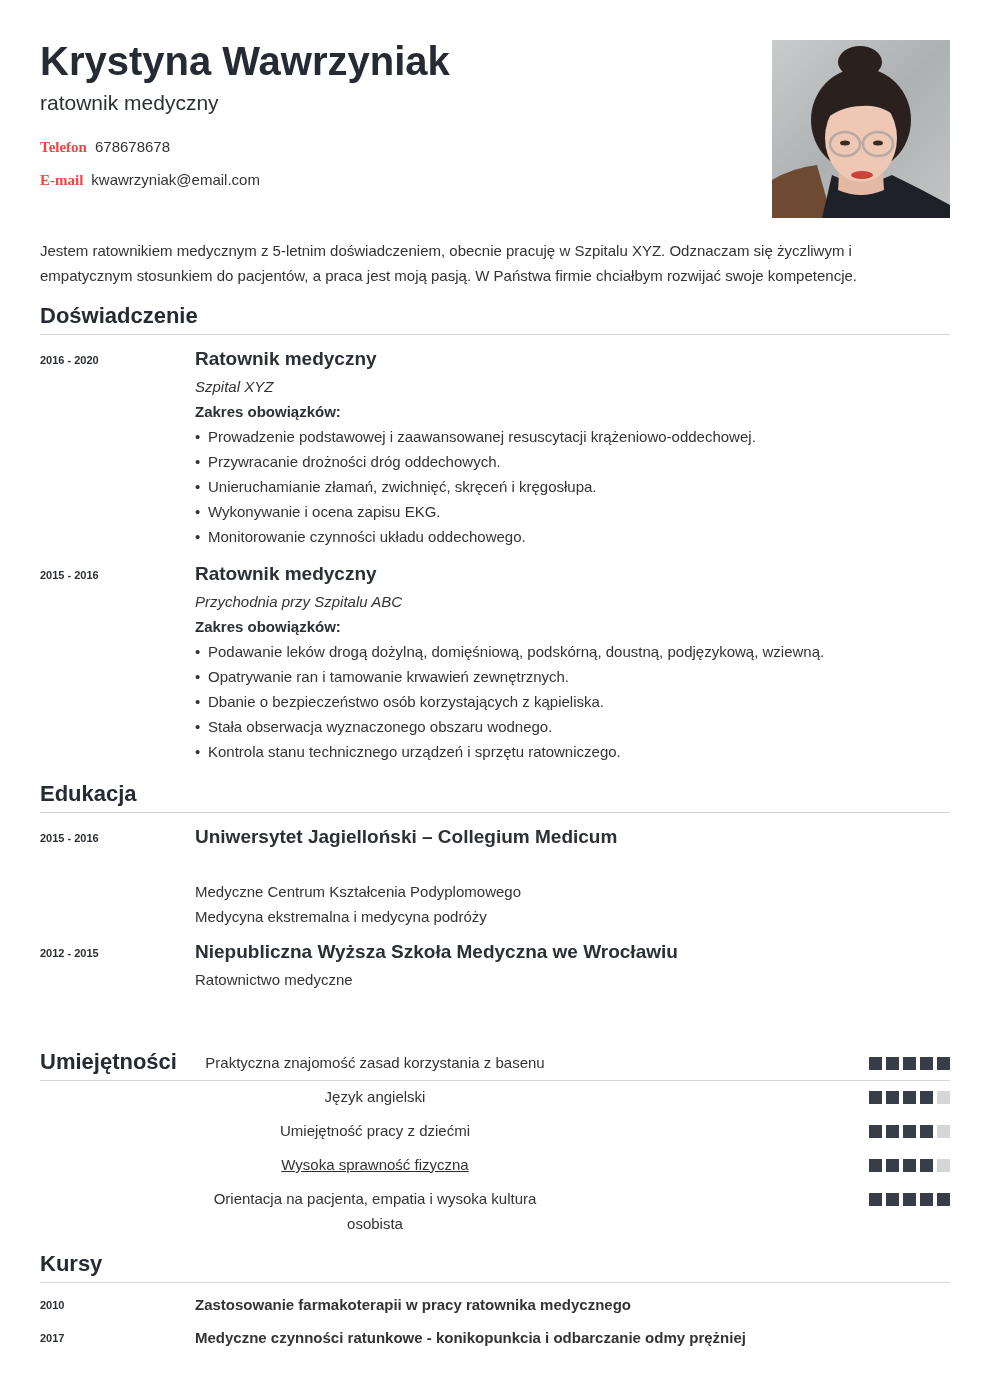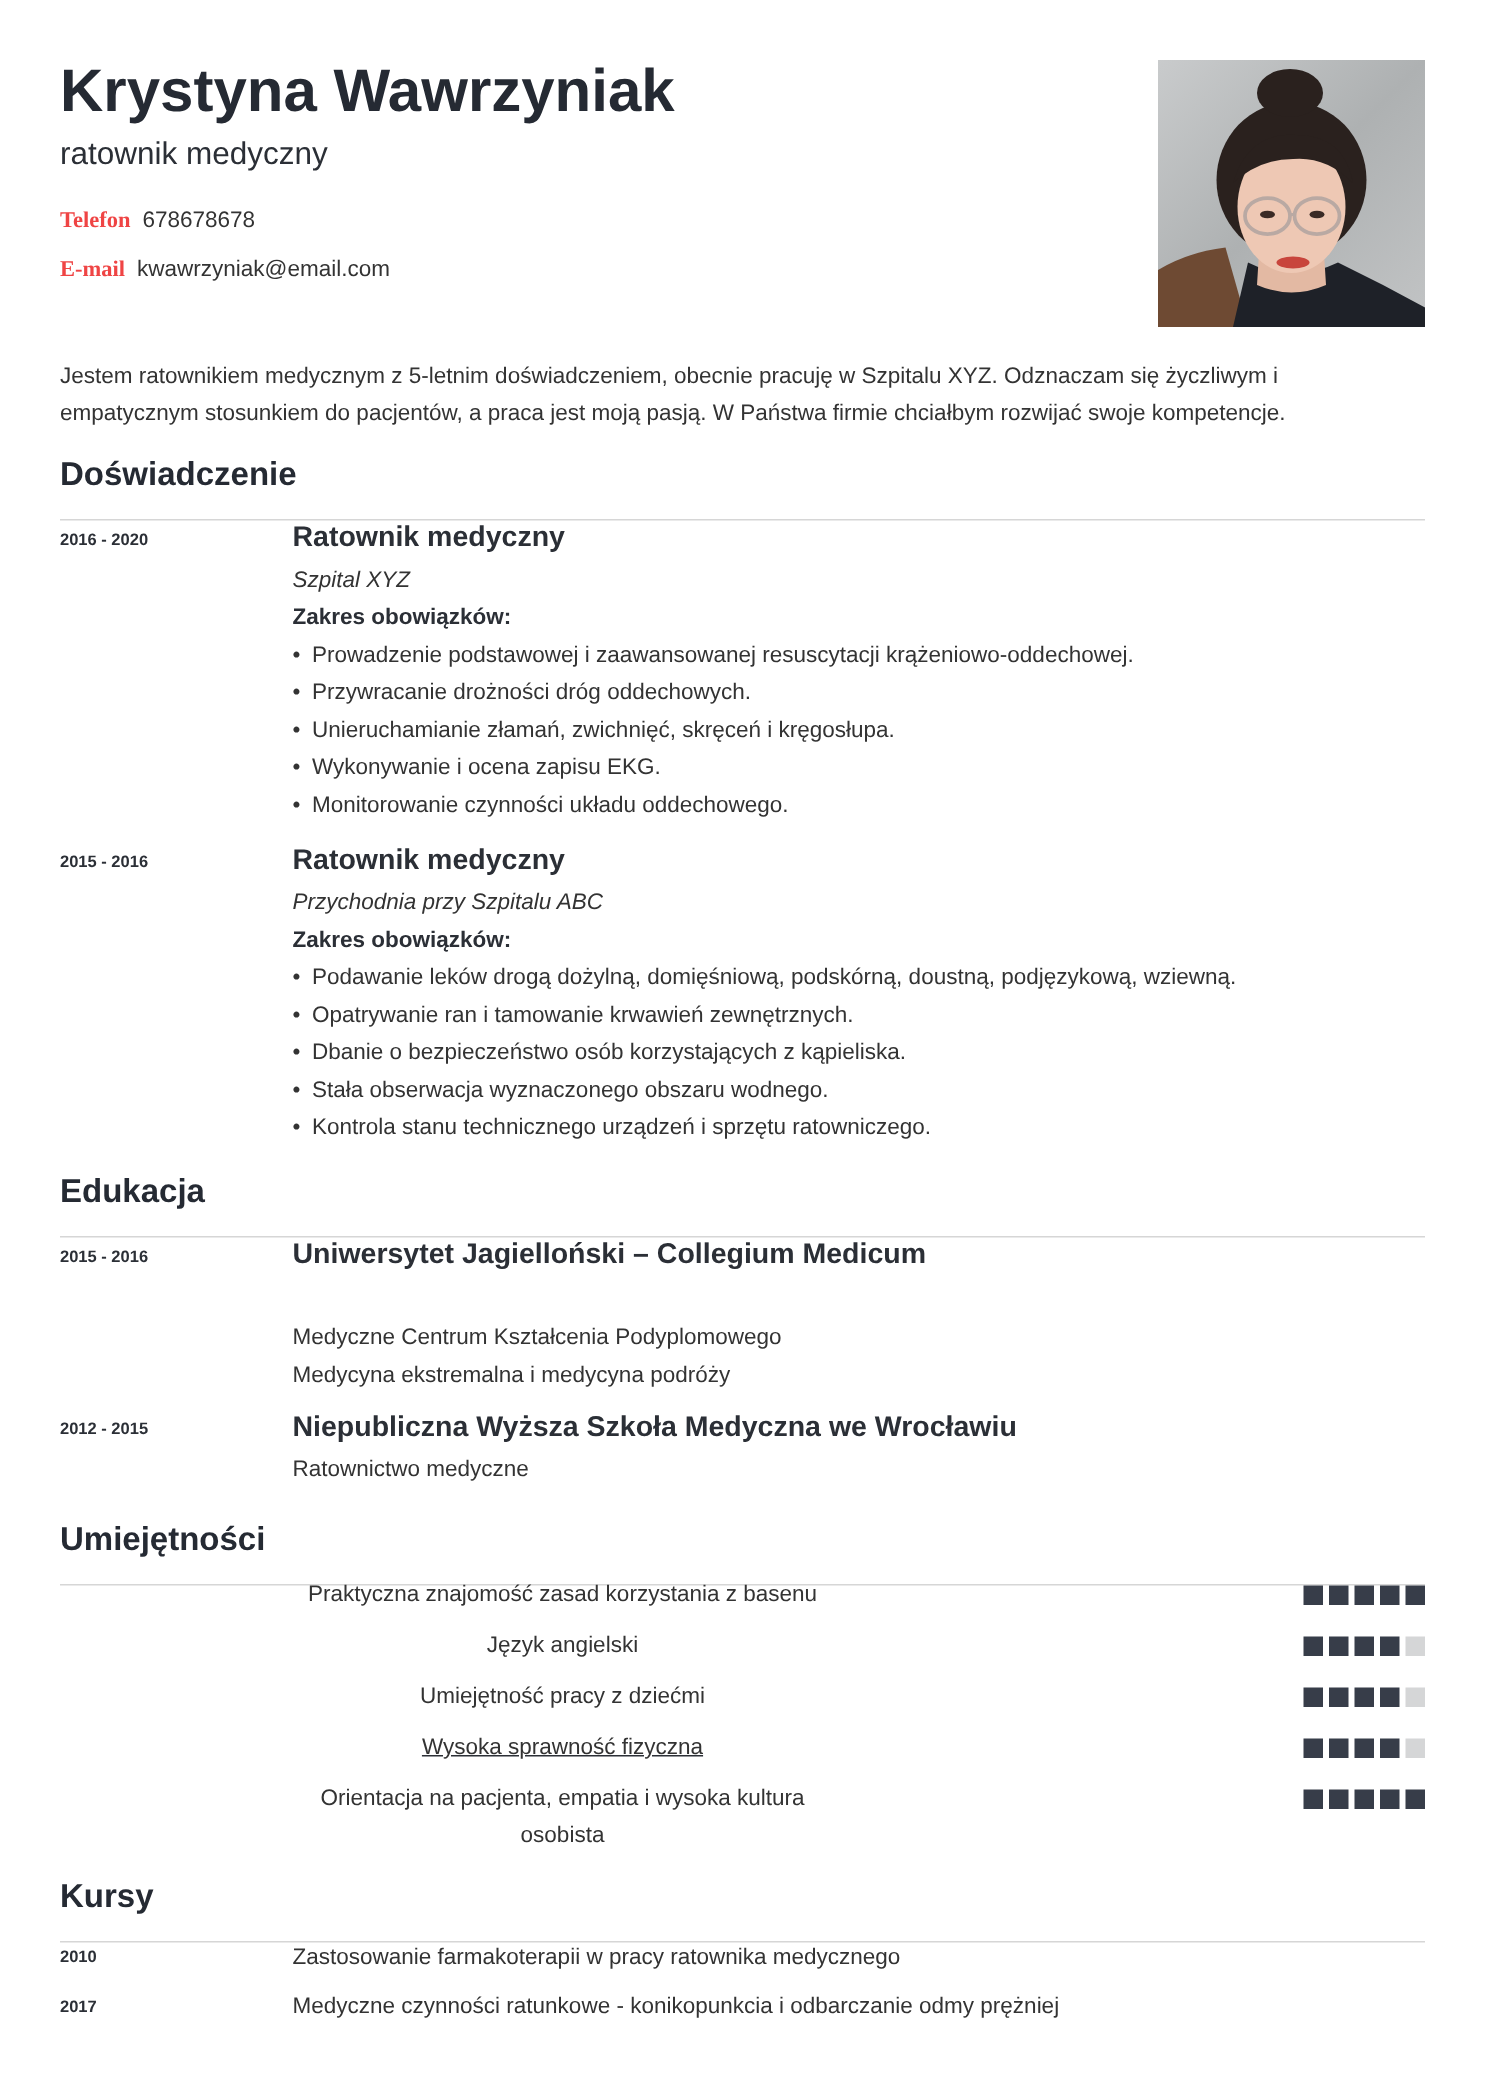--- a/index.html
+++ b/index.html
@@ -34,21 +34,21 @@
 
     .summary {
       position: absolute; left: 0; top: 238px; width: 880px;
       font-size: 15px; line-height: 25px; color: #333;
     }
 
     
     .section-title {
       position: absolute; left: 0; width: 910px;
       font-size: 22px; font-weight: bold; color: #252a33;
-      line-height: 28px; padding-bottom: 16px;
+      line-height: 28px; padding-bottom: 4px;
       border-bottom: 1px solid #d6d6d6;
     }
     .row { position: absolute; left: 0; width: 910px; }
     .date {
       position: absolute; left: 0; top: 0;
       font-size: 11px; font-weight: bold; color: #2b2f36; line-height: 18px;
     }
     .col { position: absolute; left: 155px; top: 0; width: 755px; }
     .job-title { font-size: 19px; font-weight: bold; color: #2b2f36; line-height: 22px; }
     .company { font-size: 15px; font-style: italic; color: #333; line-height: 25px; margin-top: 4px; }
@@ -57,21 +57,21 @@
     ul.duties li { font-size: 15px; line-height: 25px; color: #333; position: relative; padding-left: 13px; }
     ul.duties li .bullet { position: absolute; left: 0; top: 0; }
     .edu-line { font-size: 15px; line-height: 25px; color: #333; }
 
     .skill-row { position: absolute; left: 155px; width: 755px; text-align: center; }
     .skill-name { font-size: 15px; line-height: 25px; color: #333; width: 360px; }
     .skill-bar { position: absolute; right: 0; top: 7px; display: flex; gap: 4px; }
     .skill-bar .sq { width: 13px; height: 13px; background: #373d49; }
     .skill-bar .sq.off { background: #d5d6d7; }
 
-    .course-text { position: absolute; left: 155px; top: 0; font-size: 15px; line-height: 18px; color: #333; }
+    .course-text { position: absolute; left: 155px; top: 0; font-size: 15px; line-height: 18px; color: #333; font-weight: bold; }
   </style>
 </head>
 <body>
 
 <div class="page">
 
   <div class="name">Krystyna Wawrzyniak</div>
   <div class="title">ratownik medyczny</div>
   <div class="contact-row contact-phone">
     <span class="lbl">Telefon</span><span>678678678</span>
@@ -164,21 +164,21 @@
   </div>
 
   <div class="row" style="top:941px;">
     <div class="date" style="top:3px;">2012 - 2015</div>
     <div class="col">
       <div class="job-title">Niepubliczna Wyższa Szkoła Medyczna we Wrocławiu</div>
       <div class="edu-line" style="margin-top:4px;">Ratownictwo medyczne</div>
     </div>
   </div>
 
-  <div class="section-title" style="top:1012px;">Umiejętności</div>
+  <div class="section-title" style="top:1048px;">Umiejętności</div>
 
   <div class="skill-row" style="top:1050px;">
     <div class="skill-name">Praktyczna znajomość zasad korzystania z basenu</div>
     <div class="skill-bar">
       <span class="sq"></span>
       <span class="sq"></span>
       <span class="sq"></span>
       <span class="sq"></span>
       <span class="sq"></span>
     </div>

